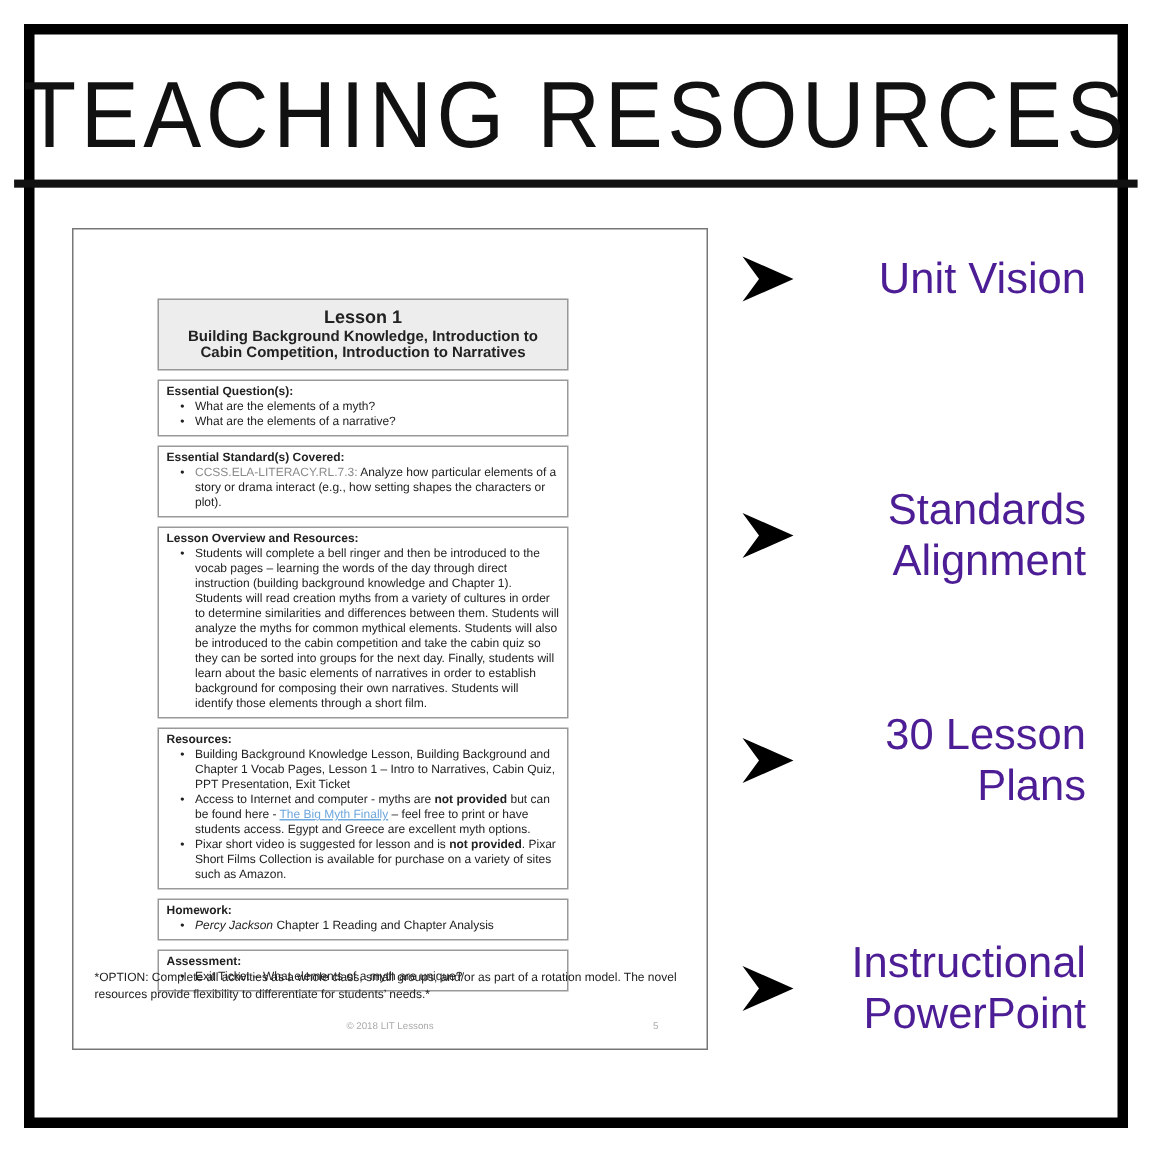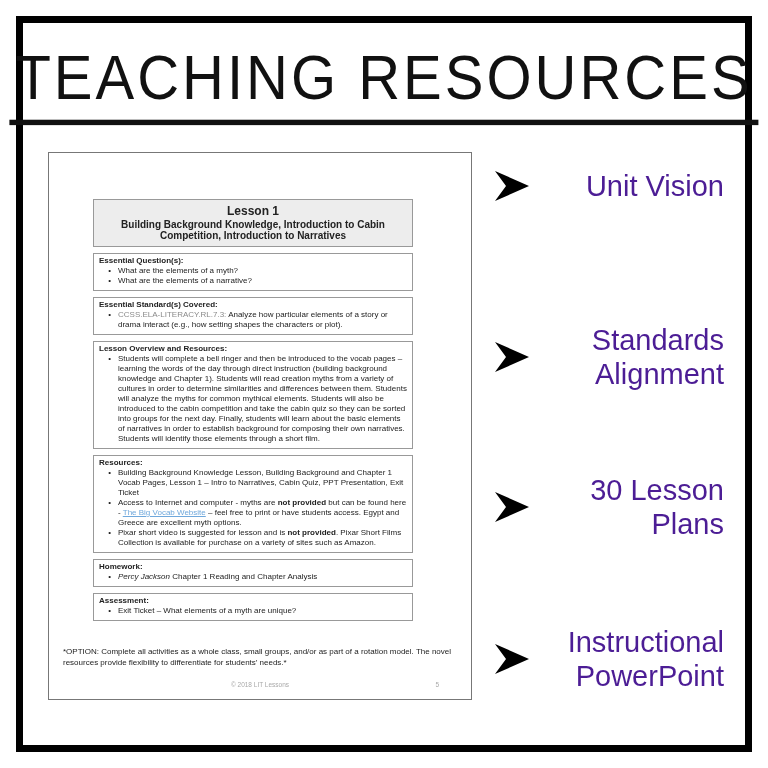--- a/index.html
+++ b/index.html
@@ -9,21 +9,21 @@
   .frame{position:absolute;left:16px;top:16px;right:16px;bottom:16px;border:7px solid #000;}
 
   
   .main-title{position:absolute;top:44px;left:50%;transform:translateX(-50%) scaleY(1.08);
               font-size:58px;letter-spacing:3px;color:#111;white-space:nowrap;
               border-bottom:5px solid #111;padding:0 6px 6px 6px;font-weight:500;}
 
   
   .page{position:absolute;left:48px;top:152px;width:422px;height:546px;background:#fff;
         border:1px solid #777;}
-  .lesson-table{position:absolute;left:44px;top:46px;width:320px;}
+  .lesson-table{position:absolute;left:56px;top:46px;width:274px;}
   .sec{border:1px solid #999;margin-bottom:6px;padding:2px 5px 4px 5px;
        font-size:8px;line-height:10px;color:#222;}
   .sec-header{background:#ededed;text-align:center;padding:4px 6px 5px 6px;}
   .sec-header .h-title{font-size:12px;font-weight:bold;line-height:15px;}
   .sec-header .h-sub{font-size:10px;font-weight:bold;line-height:10.5px;margin-top:1px;}
   .sec-heading{font-weight:bold;}
   .sec-bullets{margin-top:0px;}
   .bullet-row{display:flex;margin-top:0px;}
   .bullet-dot{width:12px;text-align:right;flex:0 0 12px;}
   .bullet-text{flex:1;margin-left:7px;}
@@ -99,21 +99,21 @@
   <div class="sec">
     <div class="sec-heading">Resources:</div>
     <div class="sec-bullets">
   <div class="bullet-row">
     <span class="bullet-dot">•</span>
     <span class="bullet-text"><span>Building Background Knowledge Lesson, Building Background and Chapter 1 Vocab Pages, Lesson 1 – Intro to Narratives, Cabin Quiz, PPT Presentation, Exit Ticket</span></span>
   </div>
 
   <div class="bullet-row">
     <span class="bullet-dot">•</span>
-    <span class="bullet-text"><span>Access to Internet and computer - myths are </span><span class="seg-bold">not provided</span><span> but can be found here - </span><a href="#" class="seg-link">The Big Vocab Website</a><span> – feel free to print or have students access. Egypt and Greece are excellent myth options.</span></span>
+    <span class="bullet-text"><span>Access to Internet and computer - myths are </span><span class="seg-bold">not provided</span><span> but can be found here - </span><a href="#" class="seg-link">The Big Myth Finally</a><span> – feel free to print or have students access. Egypt and Greece are excellent myth options.</span></span>
   </div>
 
   <div class="bullet-row">
     <span class="bullet-dot">•</span>
     <span class="bullet-text"><span>Pixar short video is suggested for lesson and is </span><span class="seg-bold">not provided</span><span>. Pixar Short Films Collection is available for purchase on a variety of sites such as Amazon.</span></span>
   </div>
 </div>
   </div>
 
   <div class="sec">

